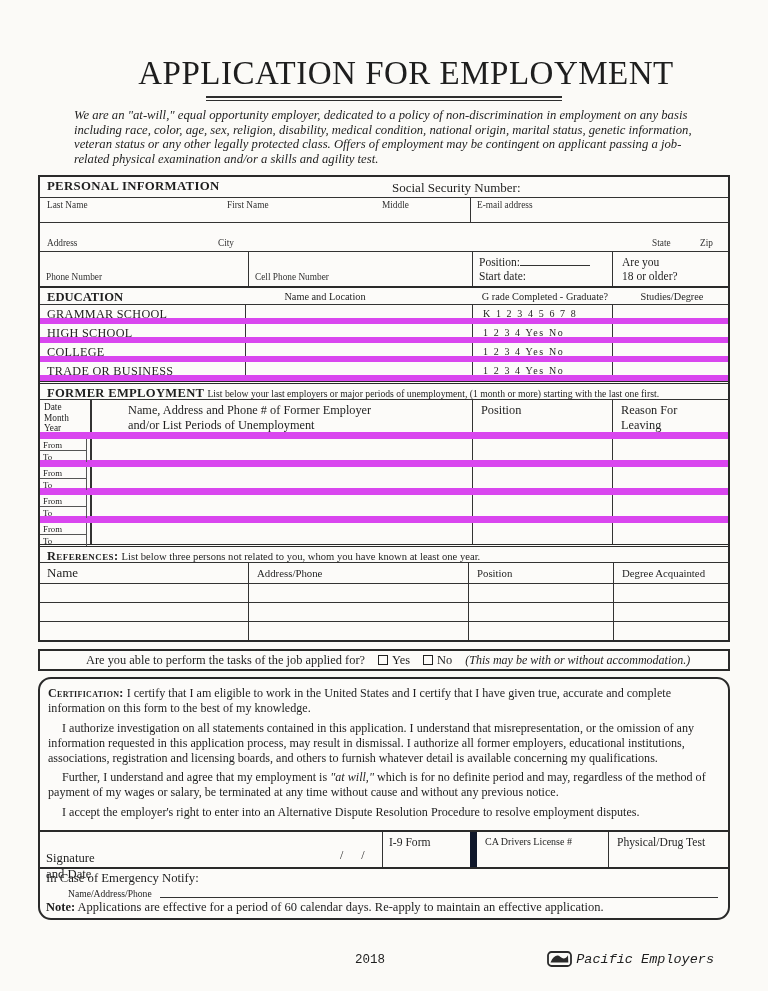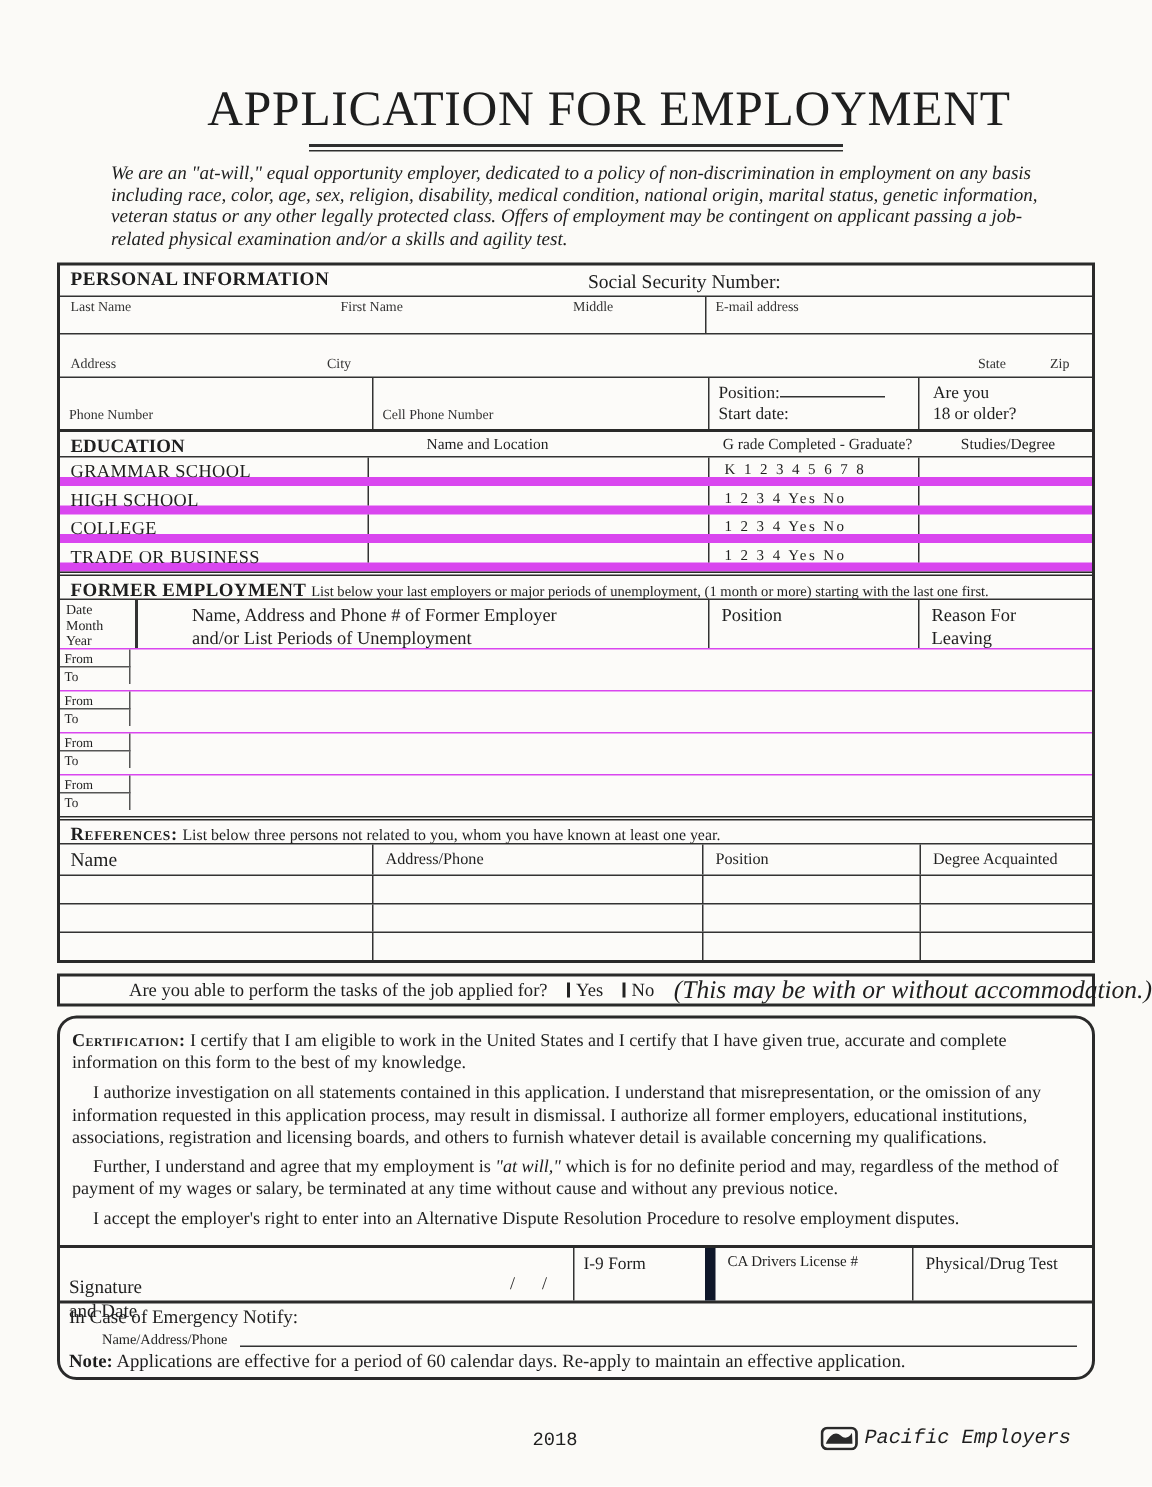--- a/index.html
+++ b/index.html
@@ -48,41 +48,41 @@
   .e4{ width:116px; border-left:1px solid #333; }
   
   .emp-bar{ border-top:3px double #2a2a2a; height:18px; padding:2px 0 0 7px; font-size:12.6px; white-space:nowrap; }
   .emp-bar b{ letter-spacing:.3px; }
   .emp-note{ font-size:9.7px; }
   .emp-head{ display:flex; height:33px; border-top:1px solid #333; }
   .ed{ width:50px; font-size:9.3px; line-height:1.15; padding:2px 0 0 4px; white-space:pre-line; }
   .em{ width:382px; border-left:2px solid #333; font-size:12.3px; padding:3px 0 0 36px; line-height:1.2; white-space:pre-line; }
   .ep{ width:140px; border-left:1px solid #333; font-size:12.3px; padding:3px 0 0 8px; }
   .er{ width:116px; border-left:1px solid #333; font-size:12.3px; padding:3px 0 0 8px; line-height:1.2; white-space:pre-line; }
-  .emp-pair{ display:flex; height:28px; border-top:1px solid #d946ef;flex-direction:column; }
+  .emp-pair{ display:flex; height:28px; border-top:7px solid #d946ef; }
   .pd{ width:50px; display:flex; flex-direction:column; }
   .ftbox{ flex:1; border-right:1px solid #555; margin-right:3px; font-size:8.8px; padding:1px 0 0 3px; }
   .ftbox.from{ border-bottom:1px solid #555; }
   .pm{ width:382px; border-left:2px solid #333; }
   .pp{ width:140px; border-left:1px solid #333; }
   .pr{ width:116px; border-left:1px solid #333; }
   
   .ref-bar{ border-top:3px double #2a2a2a; height:18px; padding:2px 0 0 7px; font-size:12.4px; }
   .ref-bar b{ font-variant:small-caps; letter-spacing:.4px; }
   .ref-note{ font-size:10.6px; }
   .ref-head{ display:flex; height:21px; border-top:1px solid #333; }
   .ref-row{ display:flex; height:19px; border-top:1px solid #333; }
   .rc1{ width:208px; } .rc2{ width:220px; border-left:1px solid #333; }
   .rc3{ width:145px; border-left:1px solid #333; } .rc4{ width:115px; border-left:1px solid #333; }
   .rh1{ font-size:13px; padding:2px 0 0 7px; }
   .rhs{ font-size:10.8px; padding:4px 0 0 8px; }
   
   .boxB{ height:22px; display:flex; align-items:center; font-size:12.4px; padding-left:46px; white-space:nowrap; }
   .chk{ display:inline-block; width:10px; height:10px; border:1.4px solid #222; margin:0 4px 0 13px; background:#fdfcfa; }
-  .ability-note{ font-style:italic; margin-left:13px; font-size:17px; }
+  .ability-note{ font-style:italic; margin-left:13px; font-size:12px; }
   
   .cert{ padding:7px 10px 5px 8px; font-size:12.1px; line-height:1.23; }
   .cert p{ margin-bottom:5px; }
   .cert p.indent{ text-indent:14px; }
   .certword{ font-variant:small-caps; font-weight:bold; letter-spacing:.3px; }
   .sigrow{ display:flex; height:37px; border-top:2px solid #2a2a2a; }
   .sg1{ width:342px; position:relative; font-size:12.7px; padding:3px 0 0 6px; line-height:1.25; white-space:pre-line; }
   .slashes{ position:absolute; left:300px; bottom:4px; white-space:pre; font-size:12px; }
   .sg2{ width:88px; border-left:1px solid #333; font-size:11.6px; padding:4px 0 0 6px; }
   .sg3{ width:138px; border-left:7px solid #0f172a; font-size:10px; padding:4px 0 0 8px; }

